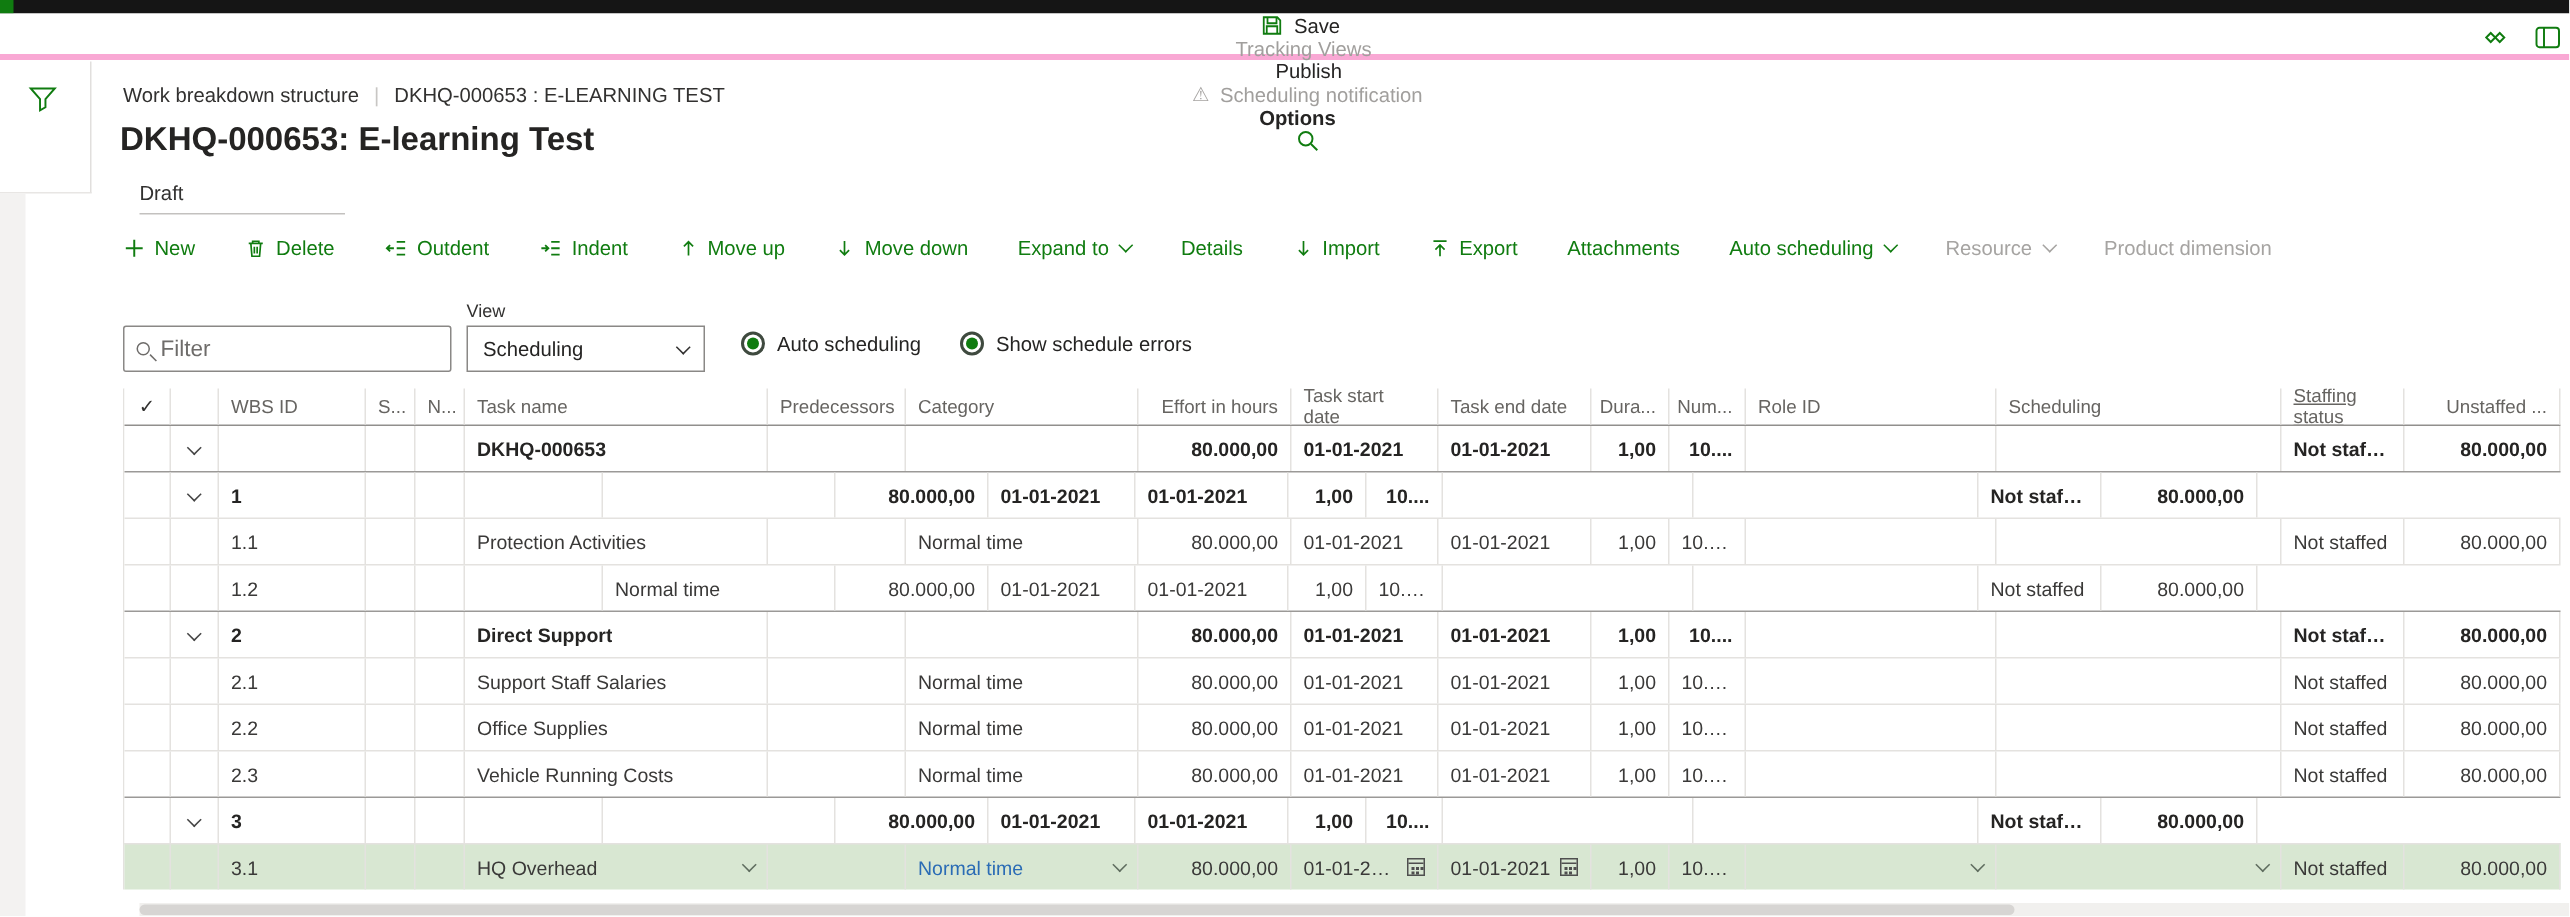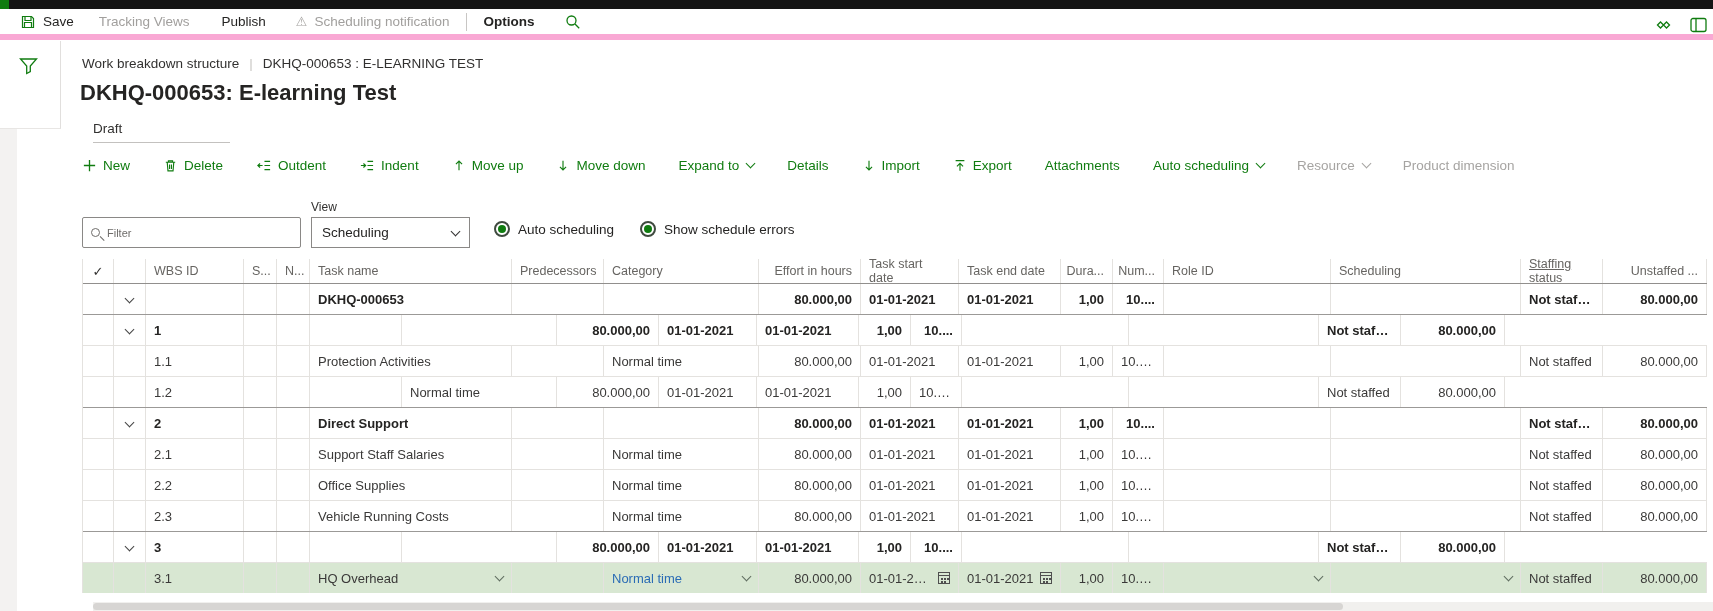--- a/index.html
+++ b/index.html
@@ -6,21 +6,21 @@
   html,body { width:1713px; height:611px; }
   body { font-family:"Liberation Sans","DejaVu Sans",sans-serif; background:#fff; overflow:hidden; }
   #screen { position:relative; width:1713px; height:611px; background:#fff; overflow:hidden; }
 
   
   .top-strip { position:absolute; left:0; top:0; width:1713px; height:9px; background:#151515; }
   .app-square { position:absolute; left:0; top:0; width:9px; height:9px; background:#107c10; }
 
   
   .appbar { position:absolute; left:0; top:9px; width:1713px; height:31px; background:#fff;
-            border-bottom:6px solid #f9a8d4; display:flex; align-items:center; }
+            border-bottom:4px solid #f9a8d4; display:flex; align-items:center;flex-direction:column; }
   .ab-item { display:flex; align-items:center; gap:7px; font-size:13.5px; color:#252423; cursor:pointer; }
   .ab-item.disabled { color:#a19f9d; }
   .ab-item.bold { font-weight:700; }
   .ab-sep { width:1px; height:18px; background:#c8c6c4; }
   .ab-right { position:absolute; right:0; top:0; height:31px; display:flex; align-items:center; gap:19px; overflow:hidden; width:60px; }
   svg.ic { display:block; }
 
   
   .left-rail { position:absolute; left:0; top:41px; width:61px; height:88px; background:#fff;
                border-right:1px solid #e1dfdd; border-bottom:1px solid #e8e6e4; }
@@ -43,21 +43,21 @@
   
   .chv { display:inline-block; width:7px; height:7px; border-right:1.4px solid #5f6d5f;
          border-bottom:1.4px solid #5f6d5f; transform:rotate(45deg); margin-left:auto; flex:none; }
   .chv.green { border-color:#107c10; margin-left:2px; margin-top:-3px; }
   .chv.gray  { border-color:#a6a4a2; margin-left:2px; margin-top:-3px; }
   .chv.dark  { border-color:#444; margin:0 0 2px 0; }
 
   
   .filter-box { position:absolute; left:82px; top:217px; width:219px; height:31px; border:1px solid #8a8886;
                 border-radius:2px; display:flex; align-items:center; padding:0 8px; gap:7px; background:#fff; }
-  .filter-box input { border:none; outline:none; flex:1; font-size:11px; font-family:inherit; color:#323130; background:transparent; }
+  .filter-box input { border:none; outline:none; flex:1; font-size:15px; font-family:inherit; color:#323130; background:transparent; }
   .filter-box input::placeholder { color:#6e6c6a; }
   .lens { width:9px; height:9px; border:1.4px solid #6e6c6a; border-radius:50%; position:relative; flex:none; }
   .lens::after { content:''; position:absolute; width:6px; height:1.4px; background:#6e6c6a;
                  transform:rotate(45deg); left:7px; top:9px; }
   .view-label { position:absolute; left:311px; top:200px; font-size:12px; color:#323130; }
   .view-select { position:absolute; left:311px; top:217px; width:159px; height:31px; border:1px solid #8a8886;
                  background:#fff; display:flex; align-items:center; padding:0 10px; font-size:13.5px; color:#252423; cursor:pointer; }
   .view-select .chv { border-color:#323130; margin-top:-3px; }
   .toggle { position:absolute; top:221px; display:flex; align-items:center; gap:8px; font-size:13.5px; color:#252423; cursor:pointer; }
   .radio { width:16px; height:16px; border:2px solid #3f4a3f; border-radius:50%; position:relative; flex:none; }

